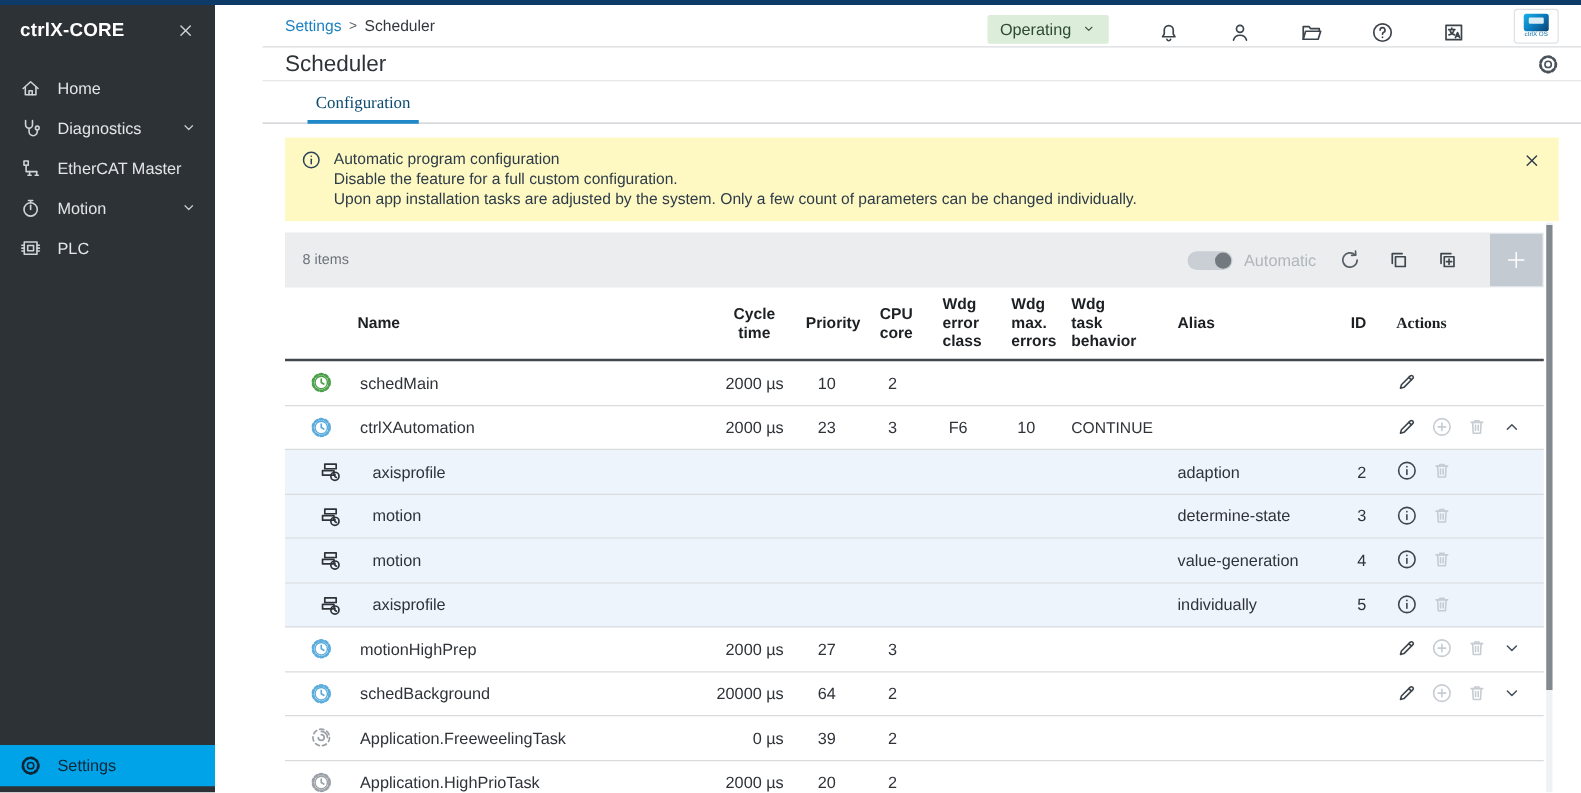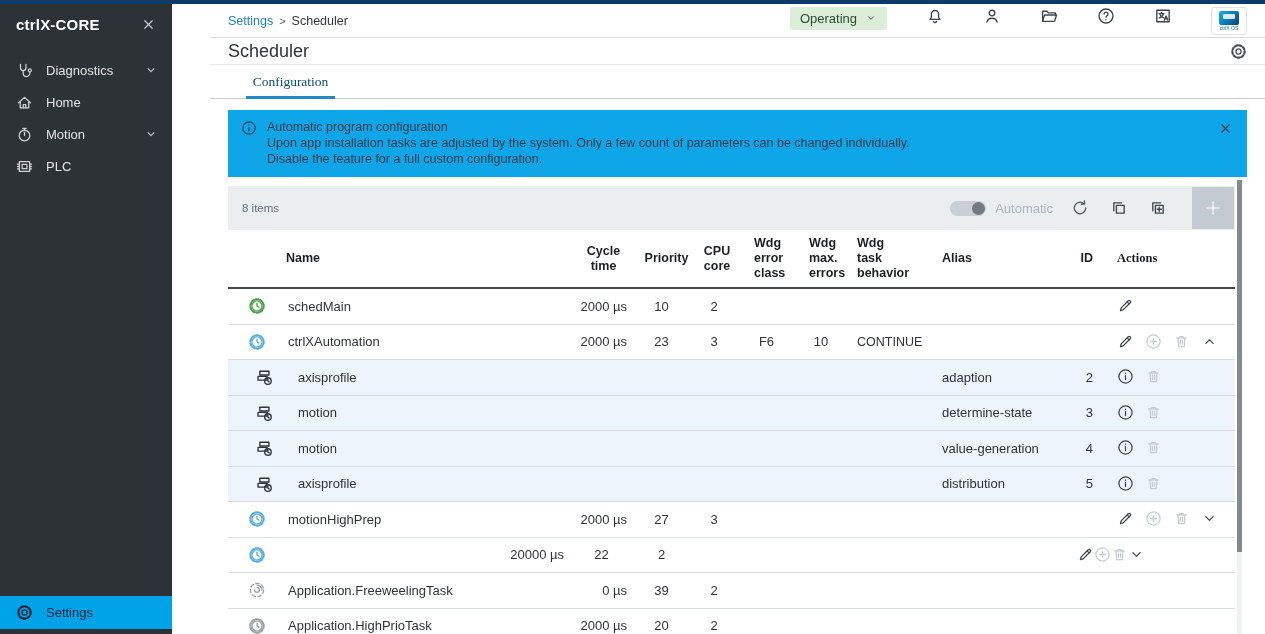--- a/index.html
+++ b/index.html
@@ -25,41 +25,41 @@
   svg { display:block; width:100%; height:100%; }
 
   
   .main { position:absolute; top:4px; left:210px; right:0; bottom:0; background:#fff; }
 
   .topbar { height:34px; display:flex; align-items:center; padding:0 18px; border-bottom:1px solid #d9dcde; }
   .crumb { font-size:12.5px; display:flex; align-items:center; gap:6px; }
   .crumb .root { color:#1f82c0; cursor:pointer; }
   .crumb .sep { color:#5a6268; font-size:11px; }
   .crumb .cur { color:#33383d; }
-  .tb-right { margin-left:auto; display:flex; align-items:flex-start; gap:39px; }
+  .tb-right { margin-left:auto; display:flex; align-items:flex-end; gap:39px; }
   .state-pill { background:#dcedd9; color:#2e4a2f; font-size:13px; padding:4px 10px; border-radius:2px; display:flex; align-items:center; gap:8px; cursor:pointer; }
   .state-pill .chev { width:12px; height:12px; color:#3c5740; }
   .tb-ic { width:18px; height:18px; color:#3c444b; cursor:pointer; }
   .logo-card { width:36px; height:28px; background:#fff; border:1px solid #dfe2e4; border-radius:3px; display:flex; flex-direction:column; align-items:center; justify-content:center; gap:1px; cursor:pointer; }
   .logo-ic { width:20px; height:14px; border-radius:2px; background:linear-gradient(135deg,#12b2ea 0%,#0b77b8 55%,#0a3e6e 100%); position:relative; }
   .logo-ic:after { content:""; position:absolute; left:4px; top:3px; right:4px; height:5px; background:rgba(255,255,255,.85); border-radius:1px; }
   .logo-txt { font-size:5px; color:#0a6aa8; line-height:1; }
 
   .page-head { height:27px; display:flex; align-items:center; padding:0 18px; border-bottom:1px solid #e6e8ea; }
   .page-title { font-size:18px; color:#2e3338; }
   .ph-gear { margin-left:auto; width:17px; height:17px; color:#49525a; cursor:pointer; }
 
   .tabs { height:34px; display:flex; padding:0 18px; border-bottom:1px solid #c9ccd0; }
   .tab { width:125px; display:flex; align-items:center; justify-content:center; font-size:13.5px; color:#33383d; cursor:pointer; position:relative; }
   .tab.active { color:#0c4a6e;font-family:Liberation Serif, serif; }
   .tab.active:after { content:""; position:absolute; left:18px; right:18px; bottom:-1px; height:3px; background:#1e88c9; }
 
   .content { padding:0 18px; }
 
-  .banner { margin-top:11px; background:#0ea5e9; display:flex; padding:9px 12px 10px 13px; }
+  .banner { margin-top:11px; background:#fef9c3; display:flex; padding:9px 12px 10px 13px; }
   .bn-ic { width:16px; height:16px; color:#2c4257; margin:1px 10px 0 0; flex:0 0 auto; }
   .bn-text { font-size:12.5px; color:#2e3c49; line-height:16px; flex:1 1 auto; }
   .bn-title { margin-bottom:0; }
   .bn-close { width:15px; height:15px; color:#2e3c49; cursor:pointer; margin:2px 2px 0 10px; flex:0 0 auto; }
 
   .scroll-region { margin-right:12px; }
   .toolbar { margin-top:9px; height:44px; background:#ebedef; display:flex; align-items:center; padding:0 0 0 14px; }
   .tl-count { font-size:11.5px; color:#6c7379; }
   .tl-right { margin-left:auto; display:flex; align-items:center; }
   .toggle { width:36px; height:15px; border-radius:8px; background:#c9cfd5; position:relative; cursor:pointer; }
@@ -115,41 +115,52 @@
     <span class="icx">
         <svg viewBox="0 0 16 16" fill="none" stroke="currentColor" stroke-width="1.2" stroke-linecap="round" stroke-linejoin="round">
           <path d="M4 4l8 8M12 4l-8 8"></path>
         </svg>
       </span>
   </div>
   <div class="sb-items">
     <div class="sb-item">
       <span class="ic">
           <svg viewBox="0 0 16 16" fill="none" stroke="currentColor" stroke-width="1.2" stroke-linecap="round" stroke-linejoin="round">
+            <path d="M2.4 8.3 8 3.2l5.6 5.1"></path>
+            <path d="M4 7.4V13h8V7.4"></path>
+            <path d="M6.8 13v-3h2.4v3"></path>
+          </svg>
+        </span>
+      <span class="lbl">Home</span>
+    </div>
+    <div class="sb-item">
+      <span class="ic">
+          <svg viewBox="0 0 16 16" fill="none" stroke="currentColor" stroke-width="1.2" stroke-linecap="round" stroke-linejoin="round">
             <path d="M4.2 2.2v3.3a2.6 2.6 0 0 0 5.2 0V2.2"></path>
             <path d="M6.8 8.1v2.5a3.1 3.1 0 0 0 6.2 0V9.4"></path>
             <circle cx="13" cy="7.9" r="1.4"></circle>
           </svg>
         </span>
       <span class="lbl">Diagnostics</span>
       <span class="chev">
           <svg viewBox="0 0 16 16" fill="none" stroke="currentColor" stroke-width="1.2" stroke-linecap="round" stroke-linejoin="round">
             <path d="M4.6 6.4 8 9.8l3.4-3.4"></path>
           </svg>
         </span>
     </div>
     <div class="sb-item">
       <span class="ic">
           <svg viewBox="0 0 16 16" fill="none" stroke="currentColor" stroke-width="1.2" stroke-linecap="round" stroke-linejoin="round">
-            <path d="M2.4 8.3 8 3.2l5.6 5.1"></path>
-            <path d="M4 7.4V13h8V7.4"></path>
-            <path d="M6.8 13v-3h2.4v3"></path>
-          </svg>
-        </span>
-      <span class="lbl">Home</span>
+            <path d="M3 2.6h3.2v3.2H3z"></path>
+            <path d="M4.6 5.8v4.8h8"></path>
+            <path d="M7.2 10.6v2.2M12.6 10.6v2.2"></path>
+            <path d="M6 13.4h2.4M11.4 13.4h2.4"></path>
+          </svg>
+        </span>
+      <span class="lbl">EtherCAT Master</span>
     </div>
     <div class="sb-item">
       <span class="ic">
           <svg viewBox="0 0 16 16" fill="none" stroke="currentColor" stroke-width="1.2" stroke-linecap="round" stroke-linejoin="round">
             <circle cx="8" cy="9" r="5"></circle>
             <path d="M6.4 2.2h3.2M8 2.2V4"></path>
             <path d="M8 9V5.9"></path>
           </svg>
         </span>
       <span class="lbl">Motion</span>
@@ -257,22 +268,22 @@
     <div class="banner">
       <span class="bn-ic">
           <svg viewBox="0 0 16 16" fill="none" stroke="currentColor" stroke-width="1.2" stroke-linecap="round" stroke-linejoin="round">
             <circle cx="8" cy="8" r="6.2"></circle>
             <path d="M8 7.3v3.6"></path>
             <circle cx="8" cy="5" r="0.65" fill="currentColor" stroke="none"></circle>
           </svg>
         </span>
       <div class="bn-text">
         <div class="bn-title">Automatic program configuration</div>
+        <div>Disable the feature for a full custom configuration.</div>
         <div>Upon app installation tasks are adjusted by the system. Only a few count of parameters can be changed individually.</div>
-        <div>Disable the feature for a full custom configuration.</div>
       </div>
       <span class="bn-close">
           <svg viewBox="0 0 16 16" fill="none" stroke="currentColor" stroke-width="1.2" stroke-linecap="round" stroke-linejoin="round">
             <path d="M4 4l8 8M12 4l-8 8"></path>
           </svg>
         </span>
     </div>
 
     <div class="scroll-region">
       <div class="toolbar">
@@ -548,21 +559,21 @@
                 </svg>
               </span>
             </div>
             <div class="c-name">axisprofile</div>
             <div class="c-cycle"></div>
             <div class="c-pri"></div>
             <div class="c-cpu"></div>
             <div class="c-w1"></div>
             <div class="c-w2"></div>
             <div class="c-w3"></div>
-            <div class="c-alias">distribution</div>
+            <div class="c-alias">individually</div>
             <div class="c-id">5</div>
             <div class="c-actions">
               <span class="act-btn">
                 <span class="ic">
                   <svg viewBox="0 0 16 16" fill="none" stroke="currentColor" stroke-width="1.2" stroke-linecap="round" stroke-linejoin="round">
                     <circle cx="8" cy="8" r="6.2"></circle>
                     <path d="M8 7.3v3.6"></path>
                     <circle cx="8" cy="5" r="0.65" fill="currentColor" stroke="none"></circle>
                   </svg>
                 </span>
@@ -637,22 +648,23 @@
           <div class="trow">
             <div class="c-ic">
               <span class="ic ic-blue">
                 <svg viewBox="0 0 16 16" fill="none" stroke="currentColor" stroke-width="1.2" stroke-linecap="round" stroke-linejoin="round">
                   <circle cx="8" cy="8" r="5.9" stroke-width="2" stroke-dasharray="2 1.8"></circle>
                   <circle cx="8" cy="8" r="4.4" stroke-width="1"></circle>
                   <path d="M8 5.5V8l1.8 1.1"></path>
                 </svg>
               </span>
             </div>
+            <div class="c-name">schedBackground</div>
             <div class="c-cycle">20000 µs</div>
-            <div class="c-pri">22</div>
+            <div class="c-pri">64</div>
             <div class="c-cpu">2</div>
             <div class="c-w1"></div>
             <div class="c-w2"></div>
             <div class="c-w3"></div>
             <div class="c-alias"></div>
             <div class="c-id"></div>
             <div class="c-actions">
               <span class="act-btn">
                 <span class="ic">
                   <svg viewBox="0 0 16 16" fill="none" stroke="currentColor" stroke-width="1.2" stroke-linecap="round" stroke-linejoin="round">

